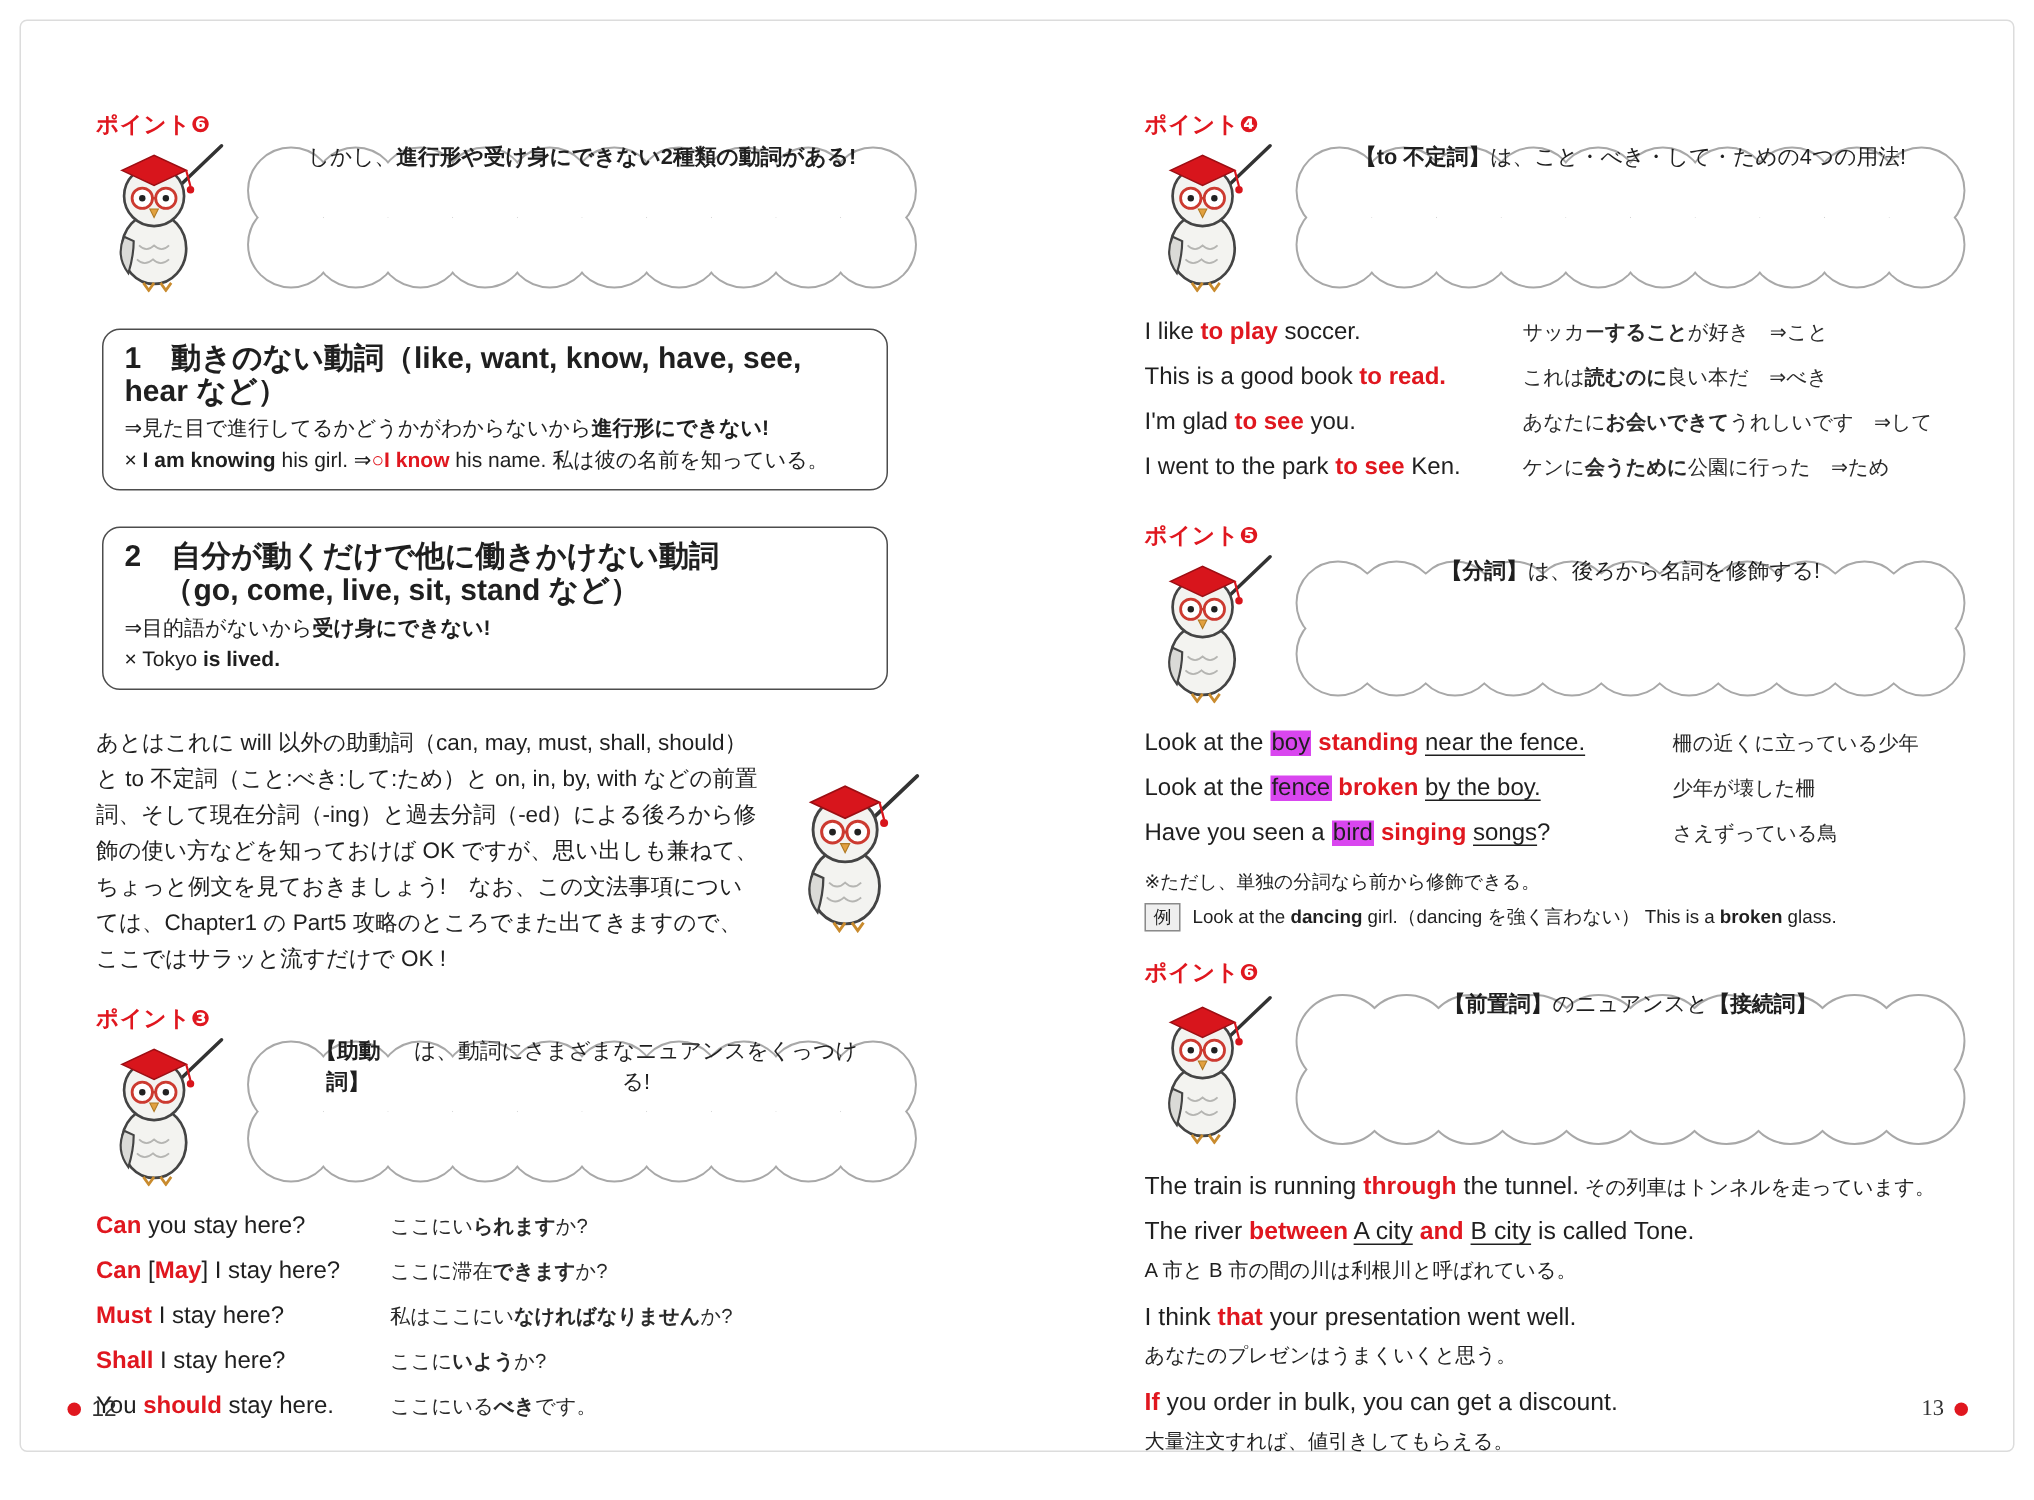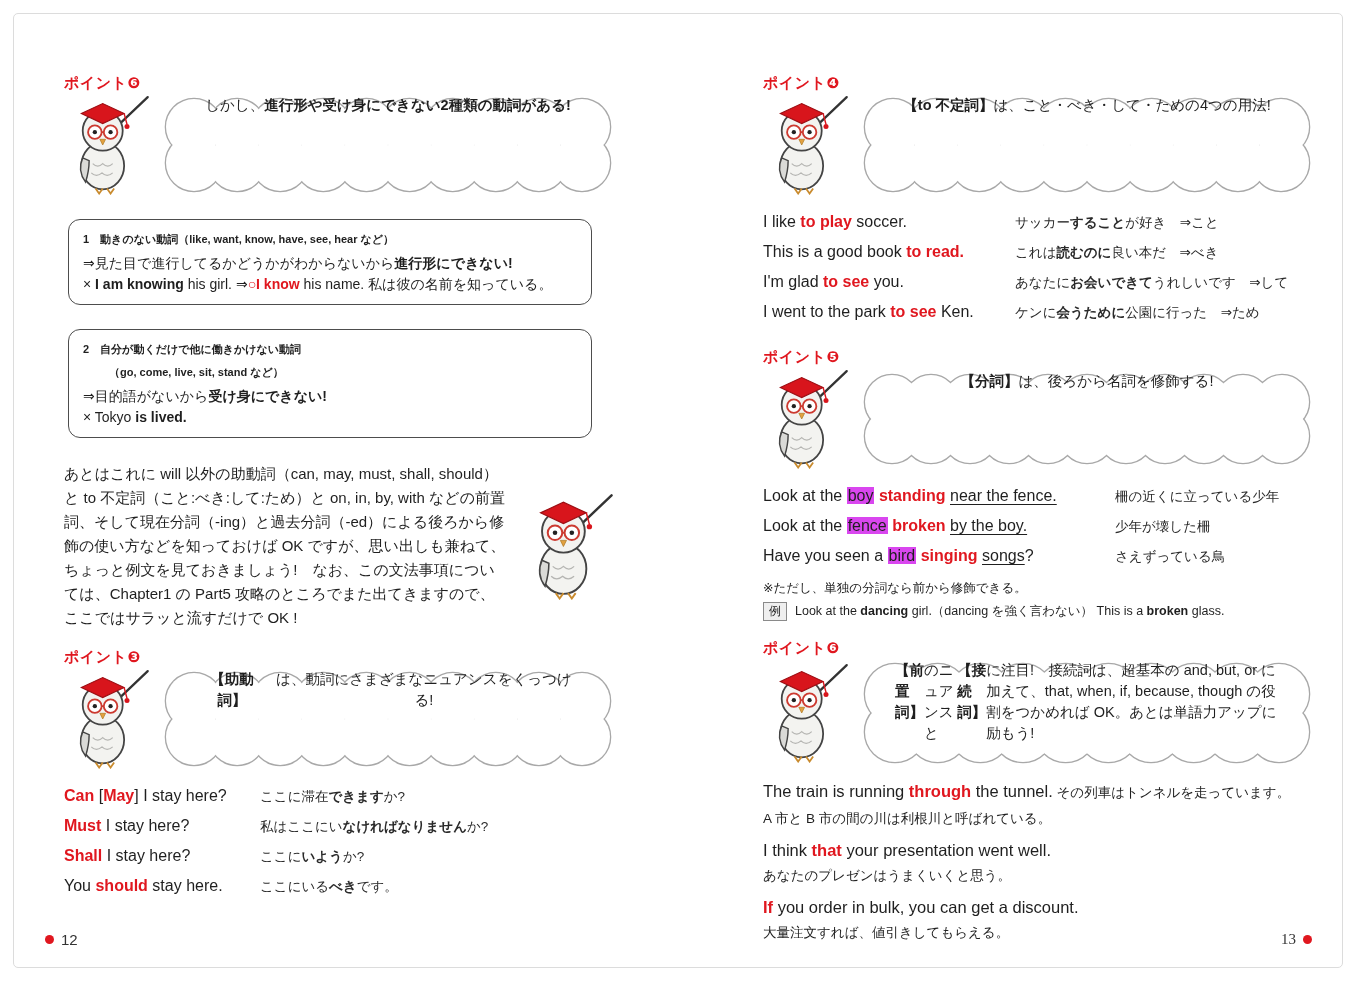--- a/index.html
+++ b/index.html
@@ -32,21 +32,21 @@
   .bubble-text {
     position:absolute; inset:0; display:flex; align-items:flex-start; justify-content:center;
     text-align:center; padding:0 34px; font-size:14.5px; line-height:21px;
   }
   .bubble-text.left-align { text-align:left; }
 
   .rule-box {
     border:1.6px solid #4d4d4d; border-radius:12px;
     padding:8px 14px 9px; margin:24px 0 0 4px; width:524px;
   }
-  .box-title { font-weight:bold; font-size:11px; margin-bottom:3px; line-height:22px; }
+  .box-title { font-weight:bold; font-size:20px; margin-bottom:3px; line-height:22px; }
   .box-title.indent { margin-left:26px; margin-top:-2px; }
   .box-line { font-size:14px; line-height:21px; }
 
   .para-row { display:flex; margin-top:24px; align-items:center; }
   .para { font-size:15px; line-height:24px; width:446px; }
 
   .ex-table { margin-top:15px; }
   .ex-row { display:flex; align-items:baseline; margin-bottom:6px; }
   .ex-en { font-size:16px; line-height:24px; }
   .p3 .ex-en { width:196px; flex:0 0 auto; }
@@ -241,20 +241,24 @@
         </svg>
       <div class="bubble-text">
           <span class="seg-b">【助動詞】</span>
           <span>は、動詞にさまざまなニュアンスをくっつける!</span>
         </div>
     </div>
   </div>
 
   <div class="ex-table p3">
     <div class="ex-row">
+      <div class="ex-en"><span class="seg-r">Can</span><span> you stay here?</span></div>
+      <div class="ex-jp"><span>ここにい</span><span class="seg-b">られます</span><span>か?</span></div>
+    </div>
+    <div class="ex-row">
       <div class="ex-en"><span class="seg-r">Can</span><span> [</span><span class="seg-r">May</span><span>] I stay here?</span></div>
       <div class="ex-jp"><span>ここに滞在</span><span class="seg-b">できます</span><span>か?</span></div>
     </div>
     <div class="ex-row">
       <div class="ex-en"><span class="seg-r">Must</span><span> I stay here?</span></div>
       <div class="ex-jp"><span>私はここにい</span><span class="seg-b">なければなりません</span><span>か?</span></div>
     </div>
     <div class="ex-row">
       <div class="ex-en"><span class="seg-r">Shall</span><span> I stay here?</span></div>
       <div class="ex-jp"><span>ここに</span><span class="seg-b">いよう</span><span>か?</span></div>
@@ -479,27 +483,27 @@
             <circle cx="375.3333333333333" cy="34" r="30" fill="#fff"></circle>
             <circle cx="375.3333333333333" cy="72" r="30" fill="#fff"></circle>
             <circle cx="418" cy="34" r="30" fill="#fff"></circle>
             <circle cx="418" cy="72" r="30" fill="#fff"></circle>
           </g>
         </svg>
       <div class="bubble-text left-align">
           <span class="seg-b">【前置詞】</span>
           <span>のニュアンスと</span>
           <span class="seg-b">【接続詞】</span>
-          <span>に注目!　接続詞は、超基本の and, but, or に加えて、that, when, if, because, though の役割をつかめれば OK。あとは単語力アップに励もう!</span>
         </div>
     </div>
   </div>
 
   <div class="p6-lines">
     <div class="p6-line"><span>The train is running </span><span class="seg-r">through</span><span> the tunnel.</span><span class="seg-jp"> その列車はトンネルを走っています。</span></div>
+    <div class="p6-line"><span>The river </span><span class="seg-r">between</span><span> </span><span class="seg-u">A city</span><span> </span><span class="seg-r">and</span><span> </span><span class="seg-u">B city</span><span> is called Tone.</span></div>
     <div class="p6-line jp"><span>A 市と B 市の間の川は利根川と呼ばれている。</span></div>
     <div class="p6-line"><span>I think </span><span class="seg-r">that</span><span> your presentation went well.</span></div>
     <div class="p6-line jp"><span>あなたのプレゼンはうまくいくと思う。</span></div>
     <div class="p6-line"><span class="seg-r">If</span><span> you order in bulk, you can get a discount.</span></div>
     <div class="p6-line jp"><span>大量注文すれば、値引きしてもらえる。</span></div>
   </div>
 </div>
 
 <div class="page-num pn-left">
   <span class="dot"></span>

